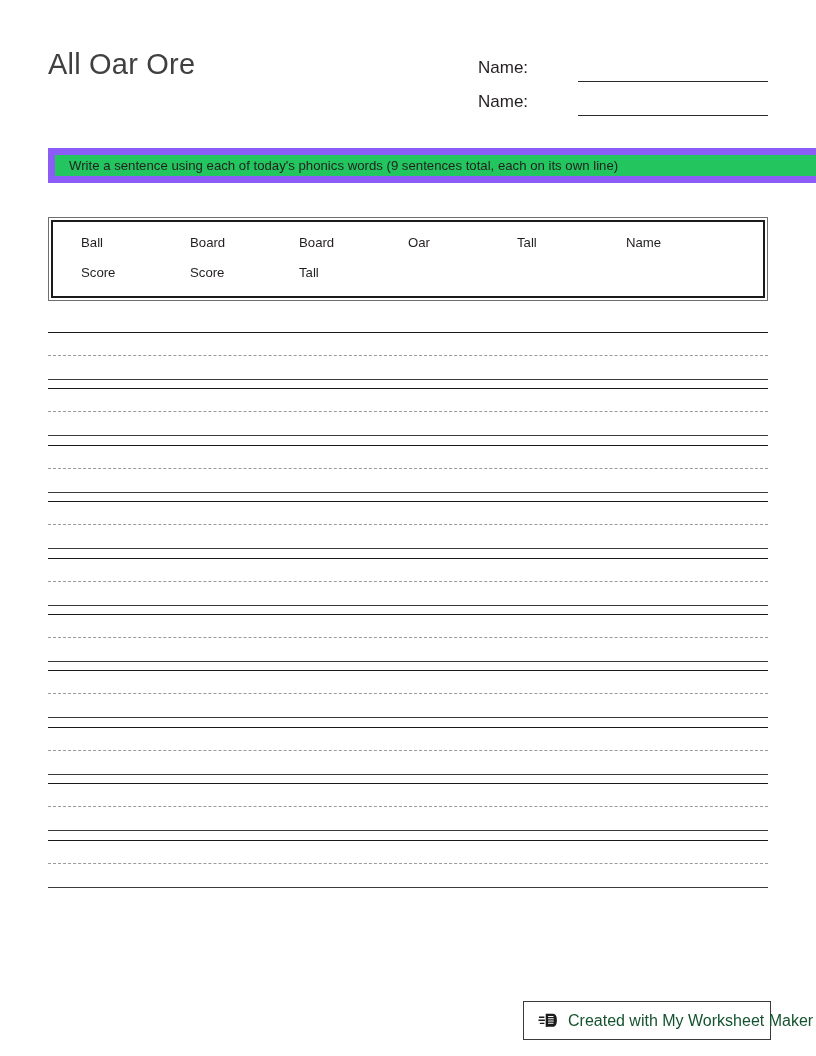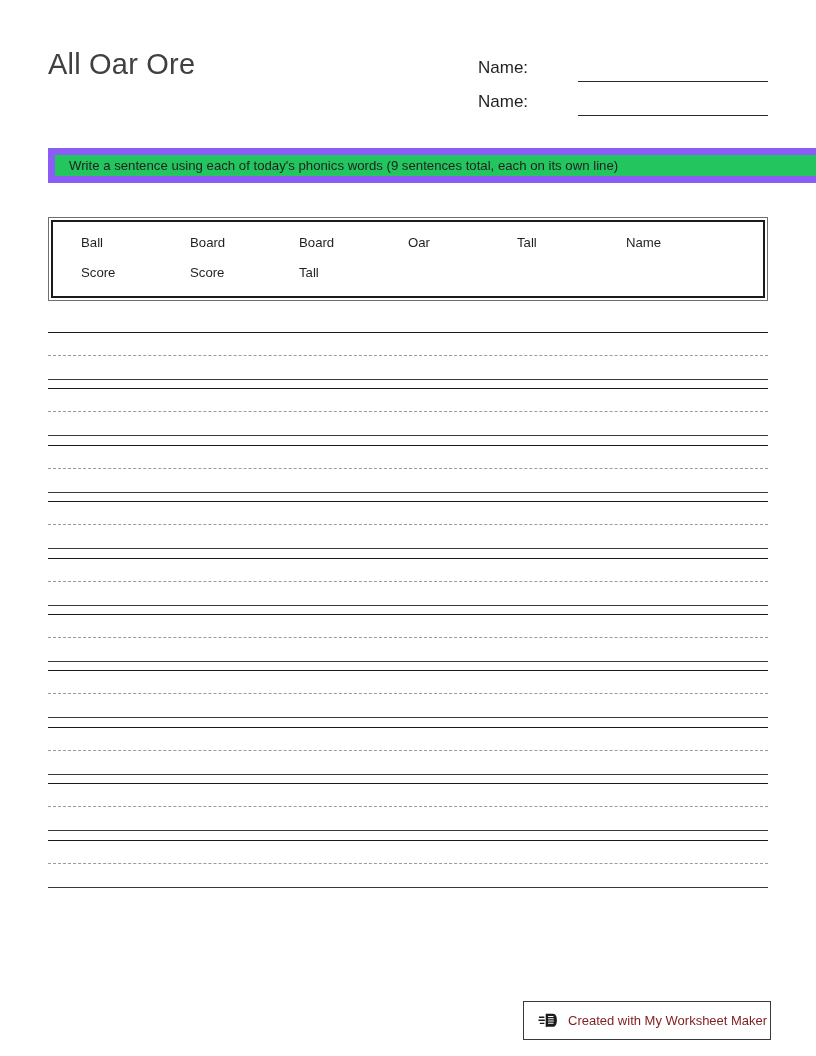--- a/index.html
+++ b/index.html
@@ -166,22 +166,22 @@
     padding-left: 14px;
   }
   .badge-icon {
     width: 22px;
     height: 22px;
     margin-right: 8px;
     flex: 0 0 auto;
     display: block;
   }
   .badge-text {
-    font-size: 13px;
-    color: #7f1d1d;
+    font-size: 16px;
+    color: #14532d;
     line-height: 18px;
     white-space: nowrap;
   }
 </style>
 </head>
 <body>
 
 <div class="page">
 
   <div class="header">

